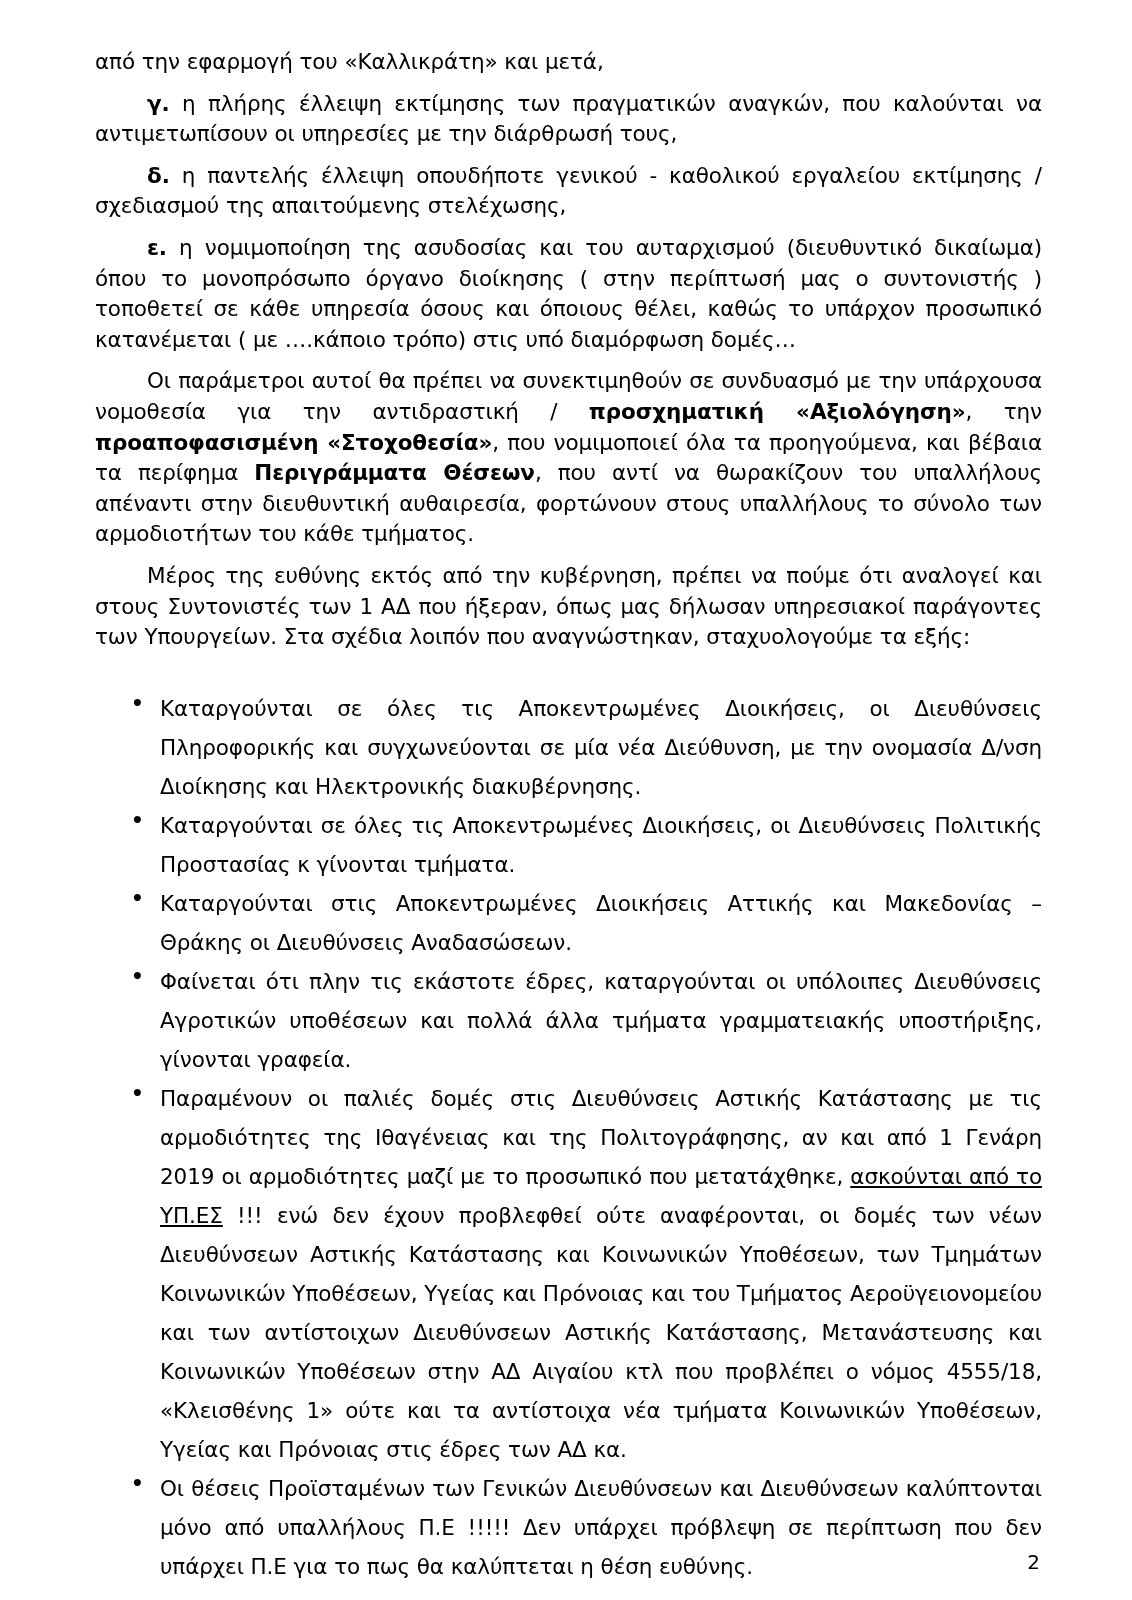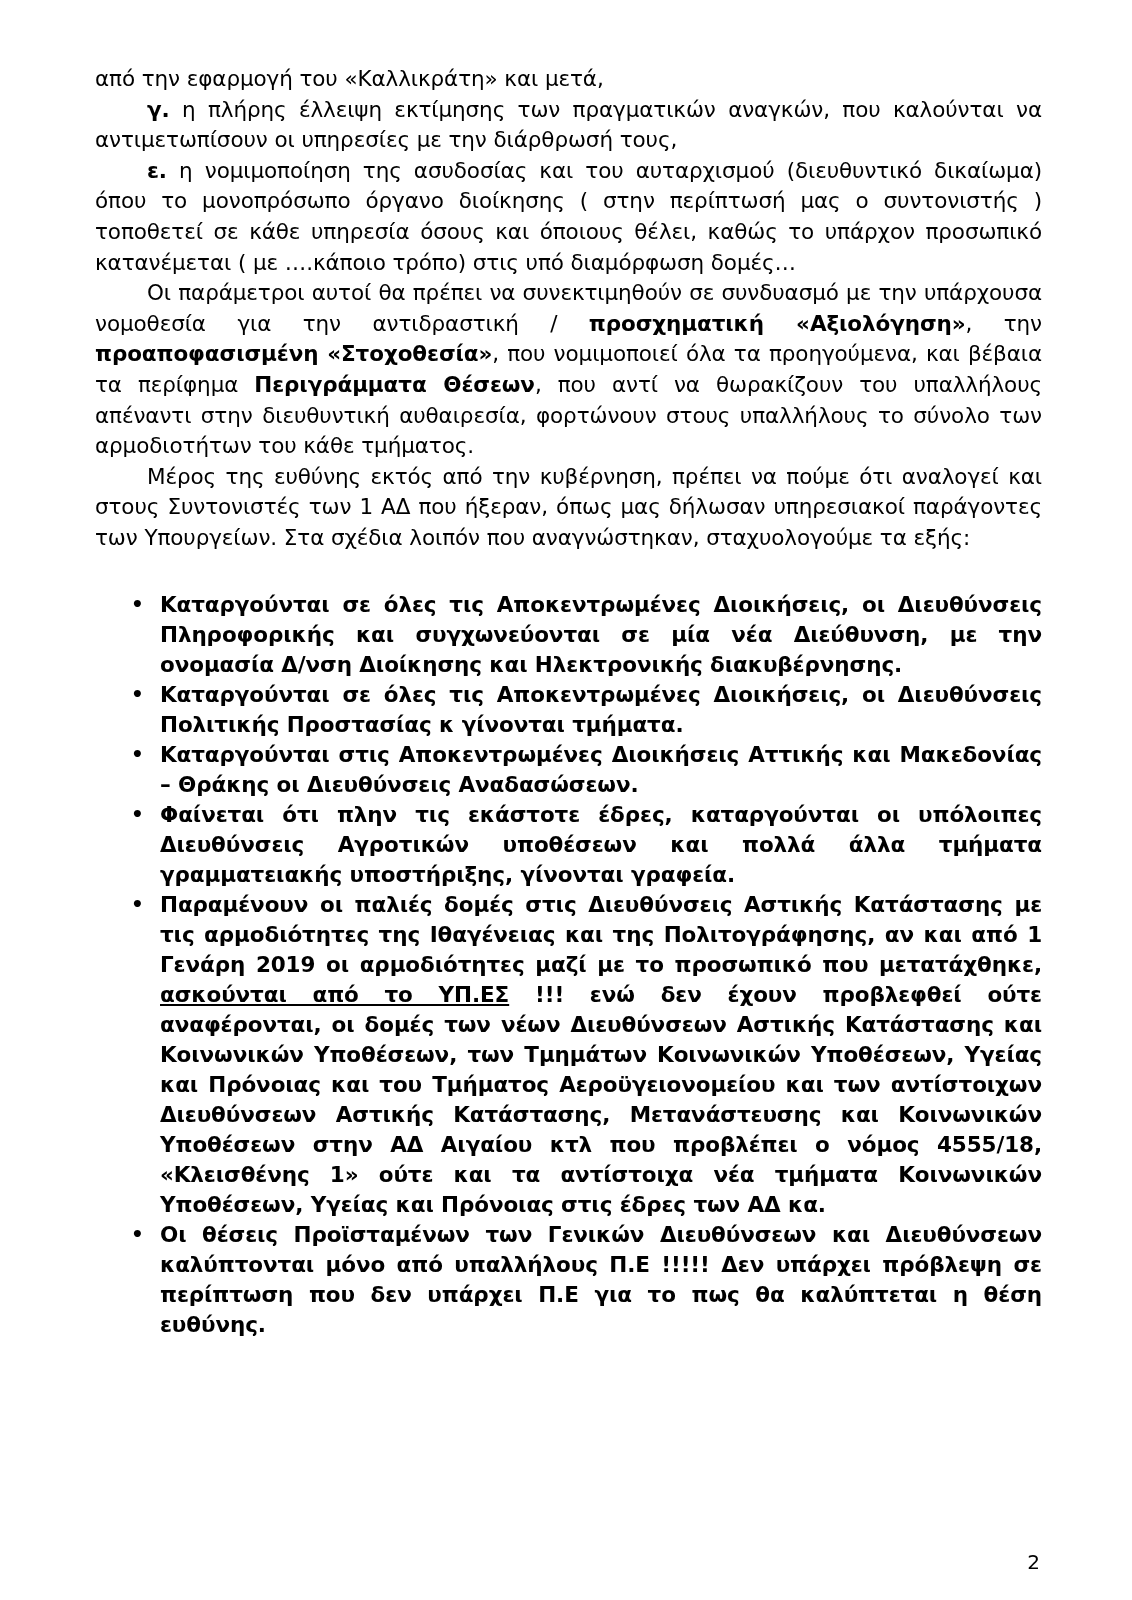--- a/index.html
+++ b/index.html
@@ -16,56 +16,57 @@
     position: relative;
     overflow: hidden;
   }
   .page {
     position: absolute;
     left: 0;
     top: 0;
     width: 1132px;
     height: 1600px;
     box-sizing: border-box;
-    padding: 64px 90px 0 95px;
+    padding: 47px 90px 0 95px;
   }
   .content {
     width: 947px;
   }
 
   
   p.para {
     margin: 0;
     font-size: 21.5px;
     line-height: 30.6px;
     text-align: justify;
     text-justify: inter-word;
     letter-spacing: -0.1px;
     word-spacing: 0px;
   }
   p.indent {
     text-indent: 52px;
+    margin-top: 11px;
   }
   .lett {
     font-weight: bold;
   }
 
   
   ul.bullets {
     list-style: none;
     margin: 0;
     padding: 0;
   }
   ul.bullets > li {
     position: relative;
     margin: 0 0 0 0;
     padding-left: 65px;
     font-size: 21.5px;
-    line-height: 30px;
-    font-weight: bold;
+    line-height: 39px;
+    font-weight: normal;
     text-align: justify;
     text-justify: inter-word;
     letter-spacing: -0.1px;
   }
   ul.bullets > li::before {
     content: "\2022";
     position: absolute;
     left: 36px;
     top: -1px;
     font-size: 20px;
@@ -97,20 +98,21 @@
 </style>
 </head>
 <body>
 
 <div class="page">
   <div class="content">
 
     <div id="paras">
         <p class="para"><span>από την εφαρμογή του «Καλλικράτη» και μετά,</span></p>
         <p class="para indent"><span class="lett">γ.</span><span> η πλήρης έλλειψη εκτίμησης των πραγματικών αναγκών, που καλούνται να αντιμετωπίσουν οι υπηρεσίες με την διάρθρωσή τους,</span></p>
+        <p class="para indent"><span class="lett">δ.</span><span> η παντελής έλλειψη οπουδήποτε  γενικού - καθολικού εργαλείου εκτίμησης / σχεδιασμού της απαιτούμενης στελέχωσης,</span></p>
         <p class="para indent"><span class="lett">ε.</span><span> η νομιμοποίηση της ασυδοσίας και του αυταρχισμού  (διευθυντικό δικαίωμα) όπου το μονοπρόσωπο όργανο διοίκησης ( στην περίπτωσή μας ο συντονιστής ) τοποθετεί σε κάθε υπηρεσία όσους και όποιους θέλει, καθώς το υπάρχον προσωπικό κατανέμεται ( με ….κάποιο τρόπο) στις υπό διαμόρφωση δομές…</span></p>
         <p class="para indent"><span>Οι παράμετροι  αυτοί θα πρέπει να συνεκτιμηθούν σε συνδυασμό με την υπάρχουσα νομοθεσία για την αντιδραστική / </span><span class="lett">προσχηματική «Αξιολόγηση»</span><span>, την  </span><span class="lett">προαποφασισμένη «Στοχοθεσία»</span><span>,    που νομιμοποιεί όλα τα προηγούμενα, και βέβαια    τα περίφημα </span><span class="lett">Περιγράμματα Θέσεων</span><span>, που αντί να θωρακίζουν του υπαλλήλους απέναντι στην διευθυντική αυθαιρεσία,  φορτώνουν στους υπαλλήλους  το σύνολο των αρμοδιοτήτων του κάθε τμήματος.</span></p>
         <p class="para indent"><span>Μέρος της ευθύνης εκτός από την κυβέρνηση, πρέπει να πούμε ότι αναλογεί και στους Συντονιστές των 1 ΑΔ που ήξεραν, όπως μας δήλωσαν υπηρεσιακοί παράγοντες των Υπουργείων. Στα σχέδια λοιπόν που αναγνώστηκαν, σταχυολογούμε τα εξής:</span></p>
       </div>
 
     <div class="gap-before-list"></div>
 
     <ul class="bullets" id="bullets">
         <li><span>Καταργούνται σε όλες τις Αποκεντρωμένες Διοικήσεις, οι Διευθύνσεις Πληροφορικής και συγχωνεύονται σε μία νέα Διεύθυνση, με την ονομασία Δ/νση Διοίκησης και Ηλεκτρονικής διακυβέρνησης.</span></li>
         <li><span>Καταργούνται σε όλες τις Αποκεντρωμένες Διοικήσεις, οι Διευθύνσεις Πολιτικής Προστασίας κ γίνονται τμήματα.</span></li>

